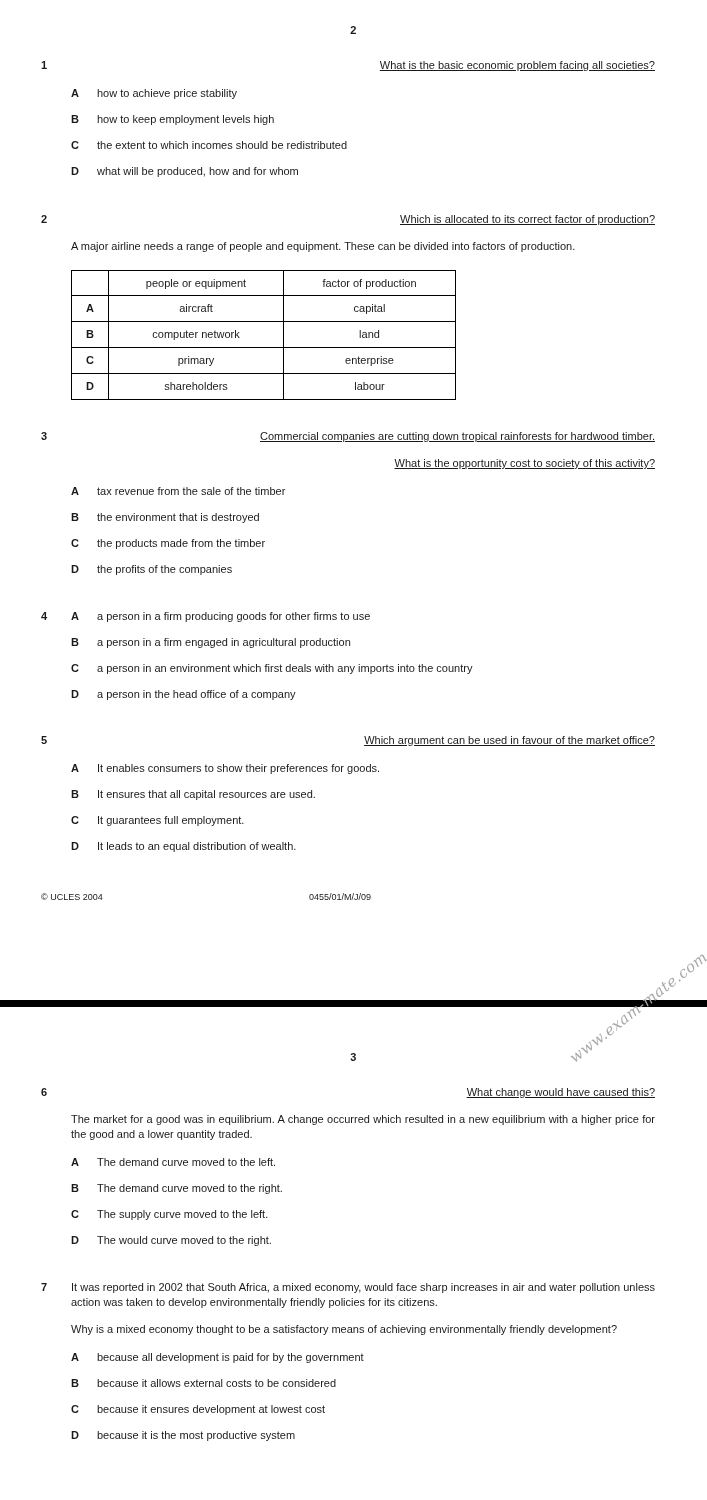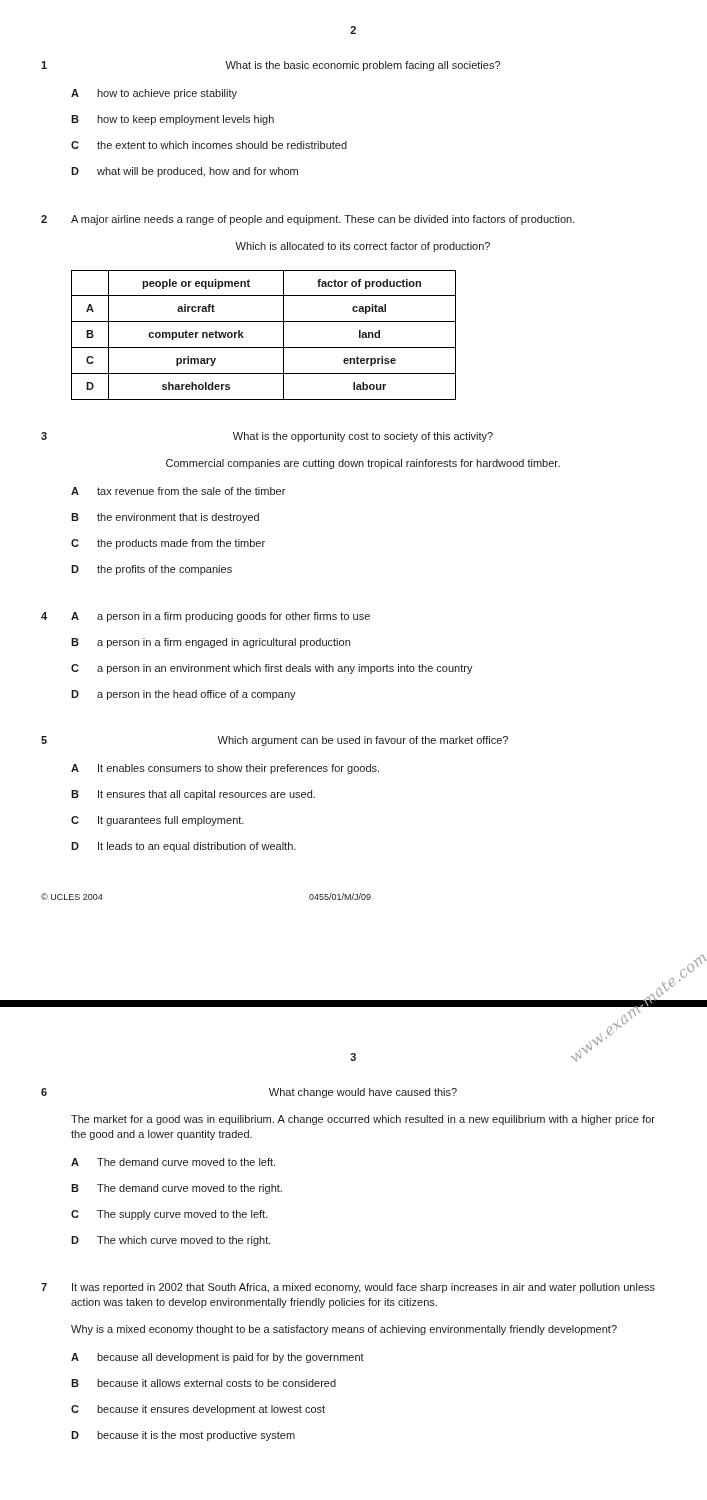--- a/index.html
+++ b/index.html
@@ -48,21 +48,22 @@
     width: 22px;
   }
   .q-stem {
     font-size: 11px;
     line-height: 15px;
     text-align: justify;
     text-justify: inter-word;
     margin: 0;
   }
   .q-stem.nojustify {
-    text-align: center;
+    text-align: right;
+    text-decoration: underline;
   }
   .q-stem + .q-stem {
     margin-top: 12px;
   }
 
   
   .options {
     margin-top: 13px;
   }
   .option {
@@ -95,21 +96,21 @@
   table.fop {
     border-collapse: collapse;
     table-layout: fixed;
     width: 384px;
     font-size: 11px;
   }
   table.fop td, table.fop th {
     border: 1px solid #000000;
     text-align: center;
     vertical-align: middle;
-    font-weight: bold;
+    font-weight: normal;
     padding: 0;
   }
   table.fop col.c-letter { width: 37px; }
   table.fop col.c-item   { width: 175px; }
   table.fop col.c-factor { width: 172px; }
   table.fop thead td {
     height: 24px;
     line-height: 24px;
   }
   table.fop tbody td {
@@ -187,22 +188,22 @@
       </div>
       <div class="option">
         <span class="opt-letter">D</span>
         <span class="opt-text">what will be produced, how and for whom</span>
       </div>
     </div>
   </div>
 
   <div class="question" style="margin-top:33px;">
     <div class="q-num">2</div>
+    <p class="q-stem nojustify">Which is allocated to its correct factor of production?</p>
     <p class="q-stem">A major airline needs a range of people and equipment. These can be divided into factors of production.</p>
-    <p class="q-stem nojustify">Which is allocated to its correct factor of production?</p>
 
     <div class="table-wrap">
       <table class="fop">
         <colgroup>
           <col class="c-letter">
             <col class="c-item">
             <col class="c-factor">
         </colgroup>
         <thead>
           <tr>
@@ -232,22 +233,22 @@
             <td>shareholders</td>
             <td>labour</td>
           </tr>
         </tbody>
       </table>
     </div>
   </div>
 
   <div class="question" style="margin-top:29px;">
     <div class="q-num">3</div>
+    <p class="q-stem nojustify">Commercial companies are cutting down tropical rainforests for hardwood timber.</p>
     <p class="q-stem nojustify">What is the opportunity cost to society of this activity?</p>
-    <p class="q-stem nojustify">Commercial companies are cutting down tropical rainforests for hardwood timber.</p>
     <div class="options">
       <div class="option">
         <span class="opt-letter">A</span>
         <span class="opt-text">tax revenue from the sale of the timber</span>
       </div>
       <div class="option">
         <span class="opt-letter">B</span>
         <span class="opt-text">the environment that is destroyed</span>
       </div>
       <div class="option">
@@ -332,21 +333,21 @@
       <div class="option">
         <span class="opt-letter">B</span>
         <span class="opt-text">The demand curve moved to the right.</span>
       </div>
       <div class="option">
         <span class="opt-letter">C</span>
         <span class="opt-text">The supply curve moved to the left.</span>
       </div>
       <div class="option">
         <span class="opt-letter">D</span>
-        <span class="opt-text">The which curve moved to the right.</span>
+        <span class="opt-text">The would curve moved to the right.</span>
       </div>
     </div>
   </div>
 
   <div class="question" style="margin-top:32px;">
     <div class="q-num">7</div>
     <p class="q-stem">It was reported in 2002 that South Africa, a mixed economy, would face sharp increases in air and water pollution unless action was taken to develop environmentally friendly policies for its citizens.</p>
     <p class="q-stem">Why is a mixed economy thought to be a satisfactory means of achieving environmentally friendly development?</p>
     <div class="options">
       <div class="option">

